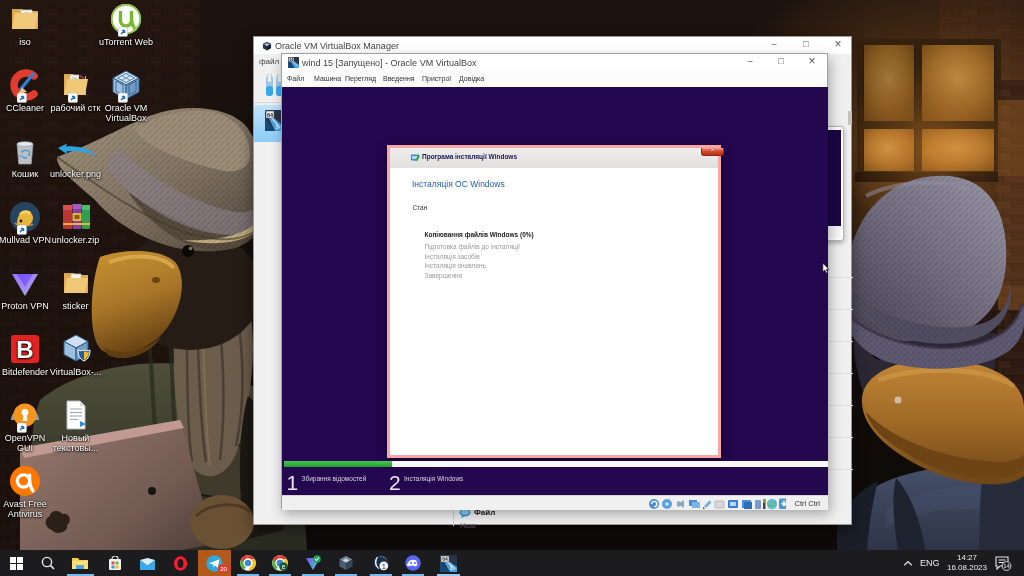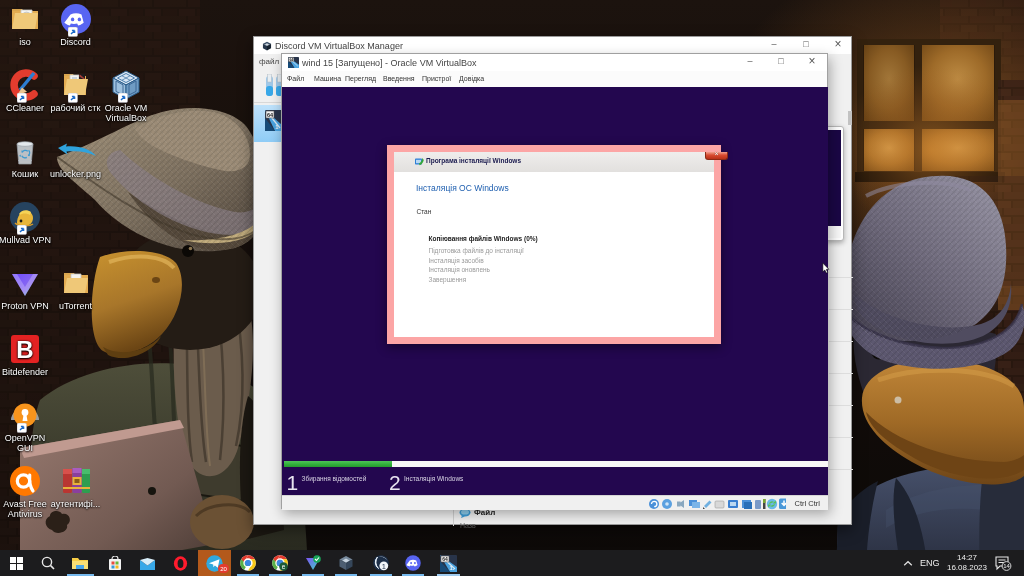--- a/index.html
+++ b/index.html
@@ -176,28 +176,29 @@
       <svg width="32" height="32" viewBox="0 0 32 32">
         <path d="M3,6 h10 l3,3 h-13 Z" fill="#d9a54e"></path>
         <path d="M3,8 h26 v18 h-26 Z" fill="#e3ac52"></path>
         <path d="M12,7 h11 v17 h-11 Z" fill="#f5f5f2" stroke="#c9c9c4" stroke-width=".8"></path>
         <circle cx="17.5" cy="13" r="4" fill="#d8d8d4"></circle>
         <circle cx="17.5" cy="13" r="4" fill="none" stroke="#bdbdb8" stroke-width=".7"></circle>
         <path d="M3,26 L6,10 h23 l-3,16 Z" fill="#f0c979"></path>
       </svg>
       <div class="lb">iso</div>
     </div>
-<div class="di" style="left:47.5px;top:3px">
-      <svg width="32" height="32" viewBox="0 0 32 32">
-        <circle cx="16" cy="16" r="15" fill="#5865f2"></circle>
-        <path d="M10.5,11.5 c3.5,-1.8 7.5,-1.8 11,0 l2.2,8.2 c-2.8,2.2 -4.8,2.6 -5.6,2.7 l-0.9,-1.9 c-1.9,0.5 -4.5,0.5 -6.4,0 l-0.9,1.9 c-0.8,-0.1 -2.8,-0.5 -5.6,-2.7 Z" fill="#fff"></path>
-        <ellipse cx="12.6" cy="16.4" rx="1.7" ry="1.9" fill="#5865f2"></ellipse>
-        <ellipse cx="19.4" cy="16.4" rx="1.7" ry="1.9" fill="#5865f2"></ellipse>
-      </svg>
-      <div class="lb">Discord</div>
+<div class="di" style="left:98px;top:3px">
+      <svg width="32" height="32" viewBox="0 0 32 32">
+        <circle cx="16" cy="16" r="15" fill="#fff"></circle>
+        <circle cx="16" cy="16" r="14.2" fill="none" stroke="#8dc63f" stroke-width="1.8"></circle>
+        <path d="M10.5,8 v9.5 c0,3.4 2.3,5.5 5.5,5.5 c3.2,0 5.5,-2.1 5.5,-5.5 V8" fill="none" stroke="#76b82a" stroke-width="3.4"></path>
+        <path d="M21.5,16 c0,4 1,6.5 2.8,8.8" fill="none" stroke="#76b82a" stroke-width="3.2"></path>
+        <circle cx="25" cy="25.5" r="2.2" fill="#8dc63f"></circle>
+      </svg>
+      <div class="lb">uTorrent Web</div>
       <svg class="abs" width="10" height="10" viewBox="0 0 10 10" style="left:20px;top:24px">
         <rect width="9.6" height="9.6" rx="1.6" fill="#fff" stroke="#aab" stroke-width=".5"></rect>
         <path d="M3,7 L6.6,3.4 M6.6,3.4 l-2.7,0 m2.7,0 l0,2.7" stroke="#1b6ac9" stroke-width="1.4" fill="none"></path>
       </svg>
     </div>
 
 <div class="di" style="left:-3px;top:69px">
       <svg width="32" height="32" viewBox="0 0 32 32">
         <path d="M25,7 A12,12 0 1 0 25,25" fill="none" stroke="#e23c2e" stroke-width="7.5" stroke-linecap="round"></path>
         <path d="M25,4 L11,21" stroke="#2d7dd2" stroke-width="3.4"></path>
@@ -270,20 +271,34 @@
         <path d="M10,13 c2,-4 8,-5 12,-2 l-1,3 c-3,-2 -8,-2 -10,0 Z" fill="#f5d356"></path>
         <circle cx="12" cy="20" r="1.4" fill="#1d1a14"></circle>
         <path d="M6,22 c3,3 14,4 18,1" stroke="#d89a28" stroke-width="1.5" fill="none"></path>
       </svg>
       <div class="lb">Mullvad VPN</div>
       <svg class="abs" width="10" height="10" viewBox="0 0 10 10" style="left:20px;top:24px">
         <rect width="9.6" height="9.6" rx="1.6" fill="#fff" stroke="#aab" stroke-width=".5"></rect>
         <path d="M3,7 L6.6,3.4 M6.6,3.4 l-2.7,0 m2.7,0 l0,2.7" stroke="#1b6ac9" stroke-width="1.4" fill="none"></path>
       </svg>
     </div>
+<div class="di" style="left:47.5px;top:201px">
+      <svg width="32" height="32" viewBox="0 0 32 32">
+        <rect x="3" y="4" width="9" height="24" rx="1.5" fill="#b93632"></rect>
+        <rect x="3" y="4" width="9" height="5" fill="#d8514c"></rect>
+        <rect x="12.5" y="3" width="9" height="25" rx="1.5" fill="#8a3f9e"></rect>
+        <rect x="12.5" y="3" width="9" height="5" fill="#a85cc0"></rect>
+        <rect x="22" y="4" width="8" height="24" rx="1.5" fill="#2e9e50"></rect>
+        <rect x="22" y="4" width="8" height="5" fill="#48bd6d"></rect>
+        <rect x="12.5" y="12" width="9" height="8" fill="#e9b13c"></rect>
+        <rect x="14.5" y="14" width="5" height="4" fill="#8a5c18"></rect>
+        <path d="M3,23 h27" stroke="#e9b13c" stroke-width="2"></path>
+      </svg>
+      <div class="lb">unlocker.zip</div>
+    </div>
 
 <div class="di" style="left:-3px;top:267px">
       <svg width="32" height="32" viewBox="0 0 32 32">
         <defs>
           <linearGradient id="pv" x1="0" y1="0" x2="1" y2="1">
             <stop offset="0" stop-color="#6d4aff"></stop>
             <stop offset=".6" stop-color="#8a6af0"></stop>
             <stop offset="1" stop-color="#4dd4c6"></stop>
           </linearGradient>
         </defs>
@@ -292,77 +307,82 @@
       </svg>
       <div class="lb">Proton VPN</div>
     </div>
 <div class="di" style="left:47.5px;top:267px">
       <svg width="32" height="32" viewBox="0 0 32 32">
         <path d="M4,6 h10 l2,3 h-12 Z" fill="#d9a54e"></path>
         <path d="M4,8 h24 v18 h-24 Z" fill="#e3ac52"></path>
         <path d="M11,7 h10 v18 h-10 Z" fill="#f3f3ef" stroke="#c5c5c0" stroke-width=".8"></path>
         <path d="M4,26 L7,11 h21 l-3,15 Z" fill="#efc878"></path>
       </svg>
-      <div class="lb">uTorrent</div>
+      <div class="lb">sticker</div>
     </div>
 
 <div class="di" style="left:-3px;top:333px">
       <svg width="32" height="32" viewBox="0 0 32 32">
         <rect x="2" y="2" width="28" height="28" rx="3" fill="#e32222"></rect>
         <text x="16" y="25" text-anchor="middle" font-family="Liberation Sans" font-size="24" font-weight="bold" fill="#fff">B</text>
       </svg>
       <div class="lb">Bitdefender</div>
+    </div>
+<div class="di" style="left:47.5px;top:333px">
+      <svg width="32" height="32" viewBox="0 0 32 32">
+        <path d="M16,2 L28,8.5 L16,15 L4,8.5 Z" fill="#cfe0f2" stroke="#2a5c8a" stroke-width="1"></path>
+        <path d="M4,8.5 L16,15 L16,28 L4,21.5 Z" fill="#9dc0de" stroke="#2a5c8a" stroke-width="1"></path>
+        <path d="M28,8.5 L16,15 L16,28 L28,21.5 Z" fill="#729fc6" stroke="#2a5c8a" stroke-width="1"></path>
+        <path d="M24,17 c2.5,1 4,1 6,0 c0,5 -1.5,9 -6,11 c-4.5,-2 -6,-6 -6,-11 c2,1 3.5,1 6,0 Z" fill="#2758a8" stroke="#fff" stroke-width="1"></path>
+        <path d="M24,18 v9 c3,-1.6 4.5,-4.5 4.8,-8 c-1.8,0.6 -3,0.4 -4.8,-1 Z" fill="#f5c211"></path>
+      </svg>
+      <div class="lb">VirtualBox-...</div>
     </div>
 
 <div class="di" style="left:-3px;top:399px">
       <svg width="32" height="32" viewBox="0 0 32 32">
         <path d="M2,21 a14,12 0 0 1 28,0 Z" fill="#9a9da0"></path>
         <circle cx="16" cy="16" r="11.5" fill="#f7941d"></circle>
         <circle cx="16" cy="13.5" r="3.4" fill="#fff"></circle>
         <path d="M14.6,15.5 h2.8 l1.1,6.5 h-5 Z" fill="#fff"></path>
       </svg>
       <div class="lb">OpenVPN<br>GUI</div>
       <svg class="abs" width="10" height="10" viewBox="0 0 10 10" style="left:20px;top:24px">
         <rect width="9.6" height="9.6" rx="1.6" fill="#fff" stroke="#aab" stroke-width=".5"></rect>
         <path d="M3,7 L6.6,3.4 M6.6,3.4 l-2.7,0 m2.7,0 l0,2.7" stroke="#1b6ac9" stroke-width="1.4" fill="none"></path>
       </svg>
     </div>
+<div class="di" style="left:47.5px;top:399px">
+      <svg width="32" height="32" viewBox="0 0 32 32">
+        <path d="M7,2 h13 l5,5 v23 h-18 Z" fill="#fff" stroke="#b8bdc2" stroke-width="1"></path>
+        <path d="M20,2 l5,5 h-5 Z" fill="#d8dde2"></path>
+        <path d="M10,10 h12 M10,13.5 h12 M10,17 h12 M10,20.5 h8" stroke="#9aa5b0" stroke-width="1.2"></path>
+        <path d="M20,22 l6,3 l-6,3 Z" fill="#2d8fd8"></path>
+      </svg>
+      <div class="lb">Новый<br>текстовы...</div>
+    </div>
 
 <div class="di" style="left:-3px;top:465px">
       <svg width="32" height="32" viewBox="0 0 32 32">
         <circle cx="16" cy="16" r="15" fill="#ff7800"></circle>
         <circle cx="14.5" cy="16" r="6.2" fill="none" stroke="#fff" stroke-width="3.2"></circle>
         <path d="M20.7,10 c-0.5,7 0.5,12 3.3,16" stroke="#fff" stroke-width="3.2" fill="none" stroke-linecap="round"></path>
       </svg>
       <div class="lb">Avast Free<br>Antivirus</div>
-    </div>
-<div class="di" style="left:47.5px;top:465px">
-      <svg width="32" height="32" viewBox="0 0 32 32">
-        <rect x="3" y="4" width="9" height="24" rx="1.5" fill="#b93632"></rect>
-        <rect x="3" y="4" width="9" height="5" fill="#d8514c"></rect>
-        <rect x="12.5" y="3" width="9" height="25" rx="1.5" fill="#8a3f9e"></rect>
-        <rect x="12.5" y="3" width="9" height="5" fill="#a85cc0"></rect>
-        <rect x="22" y="4" width="8" height="24" rx="1.5" fill="#2e9e50"></rect>
-        <rect x="22" y="4" width="8" height="5" fill="#48bd6d"></rect>
-        <rect x="12.5" y="12" width="9" height="8" fill="#e9b13c"></rect>
-        <rect x="14.5" y="14" width="5" height="4" fill="#8a5c18"></rect>
-        <path d="M3,23 h27" stroke="#e9b13c" stroke-width="2"></path>
-      </svg>
-      <div class="lb">аутентифі...</div>
     </div>
 
 <div id="mgr" class="abs">
   <div class="abs" style="left:0;top:0;width:100%;height:17px;background:#fff">
     <svg class="abs" width="10" height="10" viewBox="0 0 32 32" style="left:8px;top:4px">
           <path d="M16,2 L29,9 L16,16 L3,9 Z" fill="#3a4f66"></path>
           <path d="M3,9 L16,16 L16,30 L3,23 Z" fill="#25364a"></path>
           <path d="M29,9 L16,16 L16,30 L29,23 Z" fill="#16222f"></path>
           <path d="M16,7 L23,11 L16,15 L9,11 Z" fill="#cfd8e2"></path>
         </svg>
-    <span class="abs ttext" style="left:21px;top:3.5px">Discord VM VirtualBox Manager</span>
+    <span class="abs ttext" style="left:21px;top:3.5px">Oracle VM VirtualBox Manager</span>
     <span class="winbtn" style="left:505px">–</span>
     <span class="winbtn" style="left:537px">□</span>
     <span class="winbtn" style="left:569px;font-size:12px;line-height:14px">×</span>
   </div>
   <span class="abs" style="left:5px;top:20px;font-size:8px;color:#444">файл</span>
   <svg class="abs" width="20" height="24" viewBox="0 0 20 24" style="left:11px;top:37px">
         <rect x="1" y="2" width="7" height="20" rx="3" fill="#9fc8e8"></rect>
         <rect x="1" y="12" width="7" height="10" rx="3" fill="#38a8e8"></rect>
         <rect x="11" y="2" width="7" height="20" rx="3" fill="#9fc8e8"></rect>
         <rect x="11" y="12" width="7" height="10" rx="3" fill="#38a8e8"></rect>
@@ -422,21 +442,21 @@
     <span class="abs" style="left:5px;top:4px">Файл</span>
     <span class="abs" style="left:32px;top:4px">Машина</span>
     <span class="abs" style="left:63px;top:4px">Перегляд</span>
     <span class="abs" style="left:101px;top:4px">Введення</span>
     <span class="abs" style="left:140px;top:4px">Пристрої</span>
     <span class="abs" style="left:177px;top:4px">Довідка</span>
   </div>
 
   <div class="abs" style="left:0;top:33px;width:546px;height:408.3px;background:#23074f;overflow:hidden">
 
-    <div class="abs" style="left:105px;top:58px;width:334px;height:199px;background:#fff;border:7px solid #fca5a5;box-shadow:0 3px 10px rgba(0,0,0,.45)">
+    <div class="abs" style="left:105px;top:58px;width:334px;height:313px;background:#fff;border:3px solid #fca5a5;box-shadow:0 3px 10px rgba(0,0,0,.45)">
       <div class="abs" style="left:0;top:0;width:100%;height:19.5px;background:linear-gradient(#efedec,#e2e0de)">
         <svg class="abs" width="9" height="9" viewBox="0 0 9 9" style="left:21px;top:5px">
               <rect x="0" y="1.5" width="7" height="6" rx=".8" fill="#2d7fd8"></rect>
               <rect x="1" y="2.8" width="5" height="3.4" fill="#b8d8f2"></rect>
               <path d="M4,6.5 c2,-1 3,-3 3.4,-5.5 l1.4,2 c-0.6,2.5 -2,4.5 -4.2,5.2 Z" fill="#35a83a"></path>
             </svg>
         <span class="abs" style="left:32px;top:5px;font-size:6.5px;font-weight:bold;color:#1a1a4e">Програма інсталяції Windows</span>
       </div>
       <div class="abs" style="left:311px;top:0;width:23px;height:7.5px;background:linear-gradient(#f0a08e,#d84a30 45%,#b83018);border-radius:0 0 3px 3px;border:1px solid #8a2a16;border-top:none">
         <span style="position:absolute;left:0;right:0;top:-2.5px;text-align:center;font-size:7px;color:#fff;text-shadow:0 0 1px #601000">×</span>

